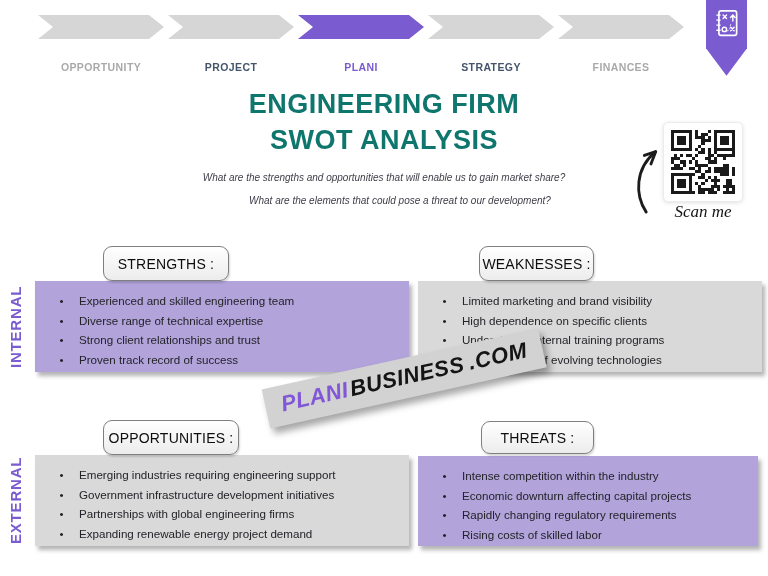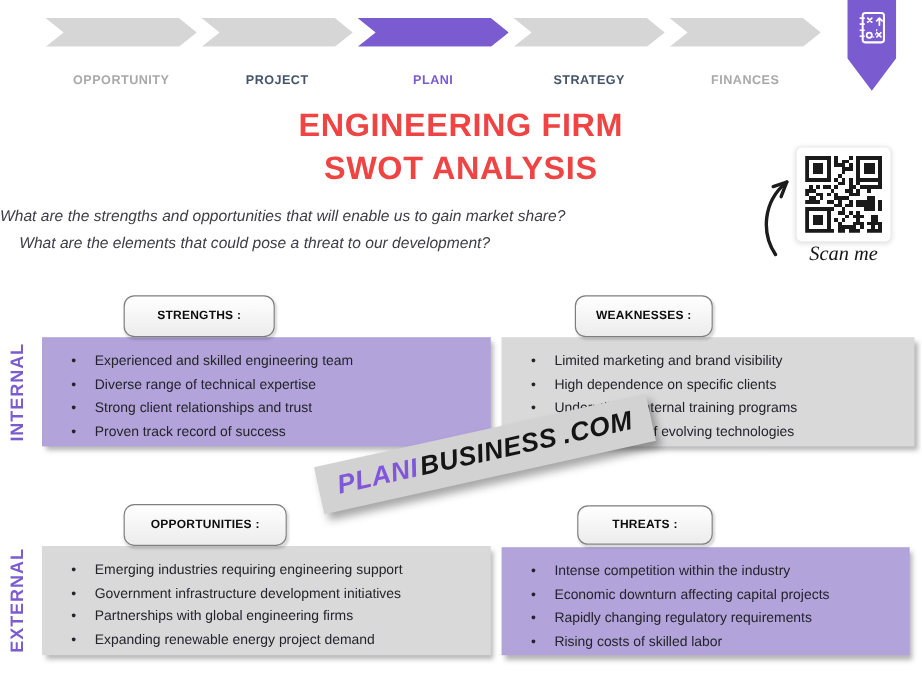--- a/index.html
+++ b/index.html
@@ -26,25 +26,25 @@
   
   .ribbon {
     position:absolute; left:706px; top:0; width:41px; height:78px; background:#7a5cd0;
     clip-path:polygon(0 0, 100% 0, 100% 62%, 50% 97%, 0 62%);
   }
   .ribbon svg { display:block; margin:8px auto 0 auto; }
 
   
   .title {
     position:absolute; top:86px; left:0; width:768px; text-align:center;
-    color:#ef4444; font-size:27px; font-weight:bold; line-height:36px; letter-spacing:.5px;
+    color:#0f766e; font-size:27px; font-weight:bold; line-height:36px; letter-spacing:.5px;
   }
   .subtitle {
-    position:absolute; left:0; width:768px; text-align:left;
-    font-style:italic; font-size:13px; color:#3d3d47; font-weight:500;
+    position:absolute; left:0; width:768px; text-align:center;
+    font-style:italic; font-size:10px; color:#3d3d47; font-weight:500;
   }
   .subtitle.s1 { top:172px; }
   .subtitle.s2 { top:195px;margin-left:16px; }
 
   
   .qr-card {
     position:absolute; left:663px; top:122px; width:80px; height:80px;
     background:#fff; border:1px solid #ececec; border-radius:5px;
     box-shadow:0 1px 4px rgba(0,0,0,.12); padding:7px;
   }
@@ -54,21 +54,21 @@
     font-family:Liberation Serif, serif; font-style:italic; font-size:17px; color:#161616;
   }
   .qr-arrow { position:absolute; left:633px; top:142px; }
 
   
   .label-box {
     position:absolute; z-index:2;
     border:1.4px solid #7f7f7f; border-radius:9px;
     background:linear-gradient(180deg,#ffffff 0%,#ececec 100%);
     display:flex; align-items:center; justify-content:center;
-    font-size:10px; font-weight:bold; color:#0d0d0d; letter-spacing:.2px;
+    font-size:14px; font-weight:normal; color:#0d0d0d; letter-spacing:.2px;
     box-shadow:1px 2px 2px rgba(0,0,0,.15);
   }
   .lb-strengths     { left:103px; top:246px; width:126px; height:35px; }
   .lb-weaknesses    { left:479px; top:246px; width:115px; height:35px; }
   .lb-opportunities { left:103px; top:420px; width:136px; height:35px;text-align:right; }
   .lb-threats       { left:481px; top:421px; width:113px; height:33px; }
 
   .content-box {
     position:absolute; z-index:1; padding:10px 6px 0 22px;
     box-shadow:3px 4px 4px rgba(90,90,90,.45);

